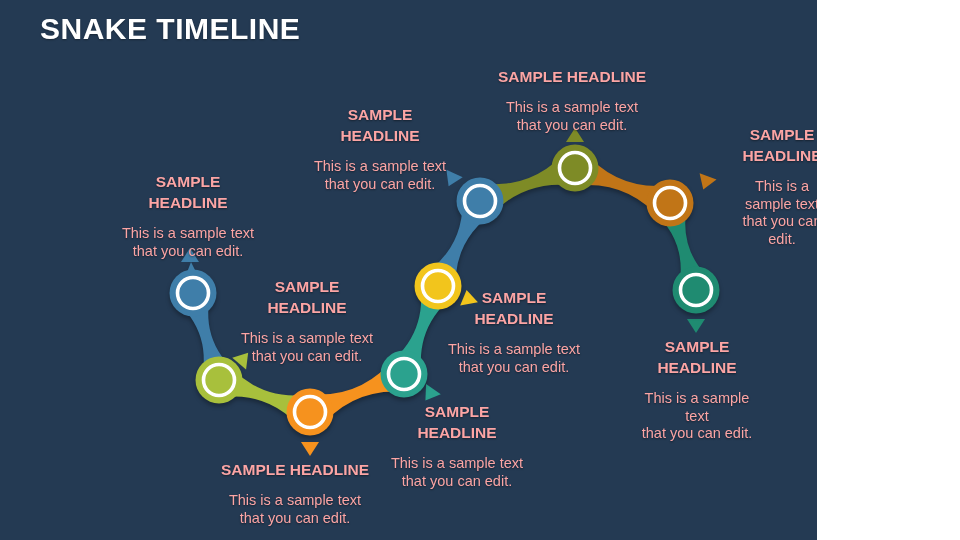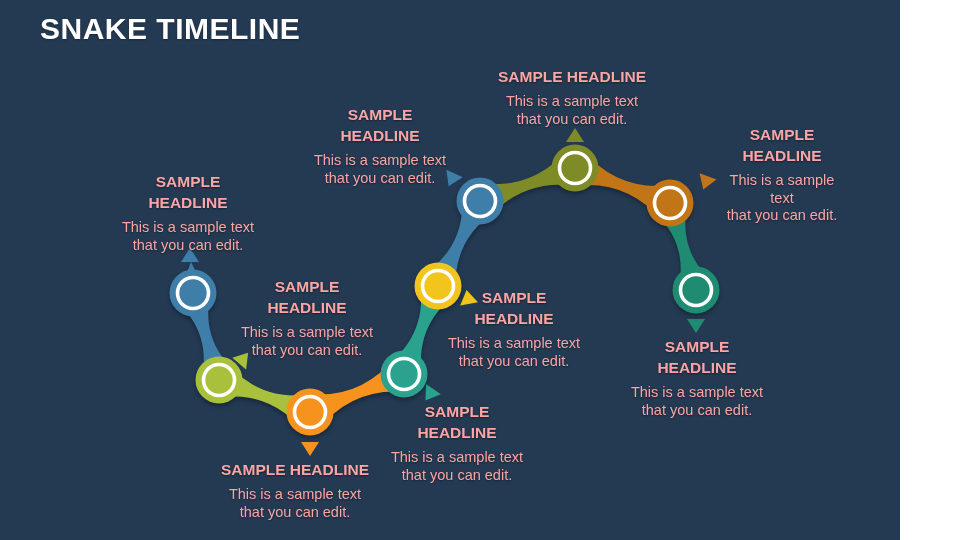--- a/index.html
+++ b/index.html
@@ -1,36 +1,36 @@
 <!DOCTYPE html>
 <html><head>
 <meta charset="utf-8">
 <style>
   html,body { margin:0; padding:0; }
   body { font-family:"Liberation Sans", sans-serif; }
   .slide {
     position:relative;
-    width:900px; height:540px;
+    width:817px; height:540px;
     background:#243a53;
     overflow:hidden;
   }
   .title {
     position:absolute; left:40px; top:12px;
     font-size:30px; font-weight:700; letter-spacing:.5px;
     color:#ffffff;
     text-shadow:0 1px 2px rgba(0,0,0,.35);
   }
   .snake-svg { position:absolute; left:0; top:0; }
   .label {
     position:absolute; transform:translateX(-50%);
     text-align:center; color:#fca5a5;
     text-shadow:0 1px 2px rgba(0,0,0,.45);
   }
   .label .hl { font-weight:700; font-size:15.5px; line-height:21px; white-space:pre-line; }
-  .label .bd { font-weight:400; font-size:14.5px; line-height:17.5px; white-space:pre-line; margin-top:6px; }
+  .label .bd { font-weight:400; font-size:14.5px; line-height:17.5px; white-space:pre-line; margin-top:12px; }
 </style>
 </head>
 <body>
 
 <div class="slide" style="background: rgb(36, 58, 83);">
 
   <div class="title" style="color: rgb(255, 255, 255);">SNAKE TIMELINE</div>
 
   <svg class="snake-svg" id="snake" width="960" height="540" viewBox="0 0 960 540">
       <g>

